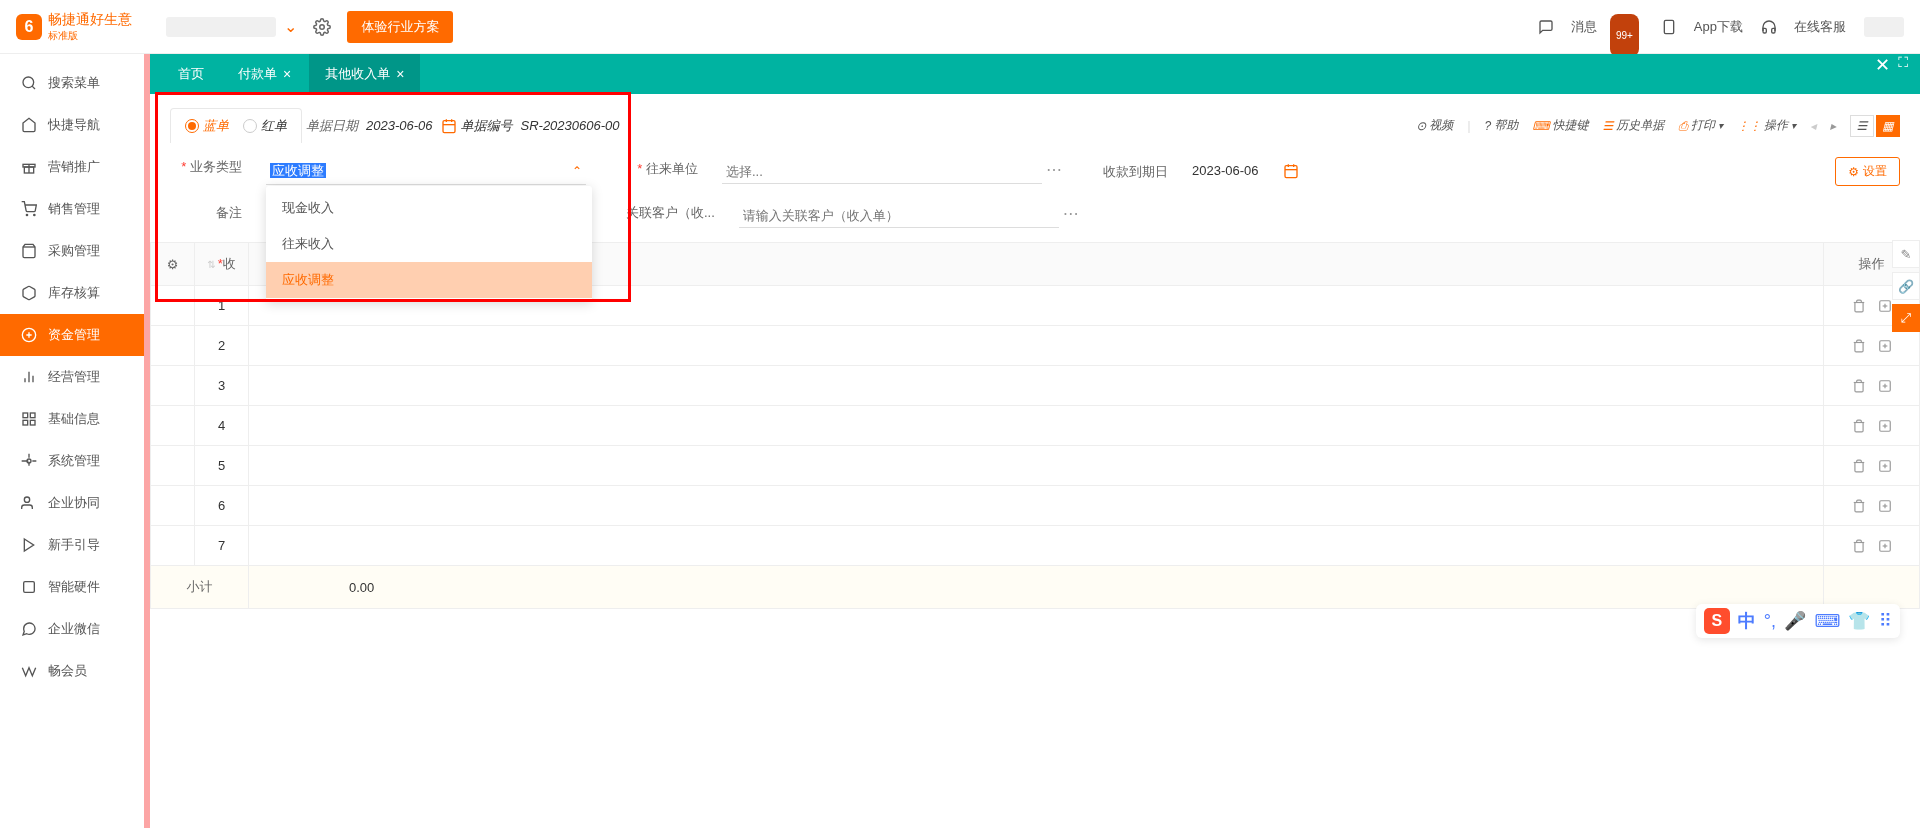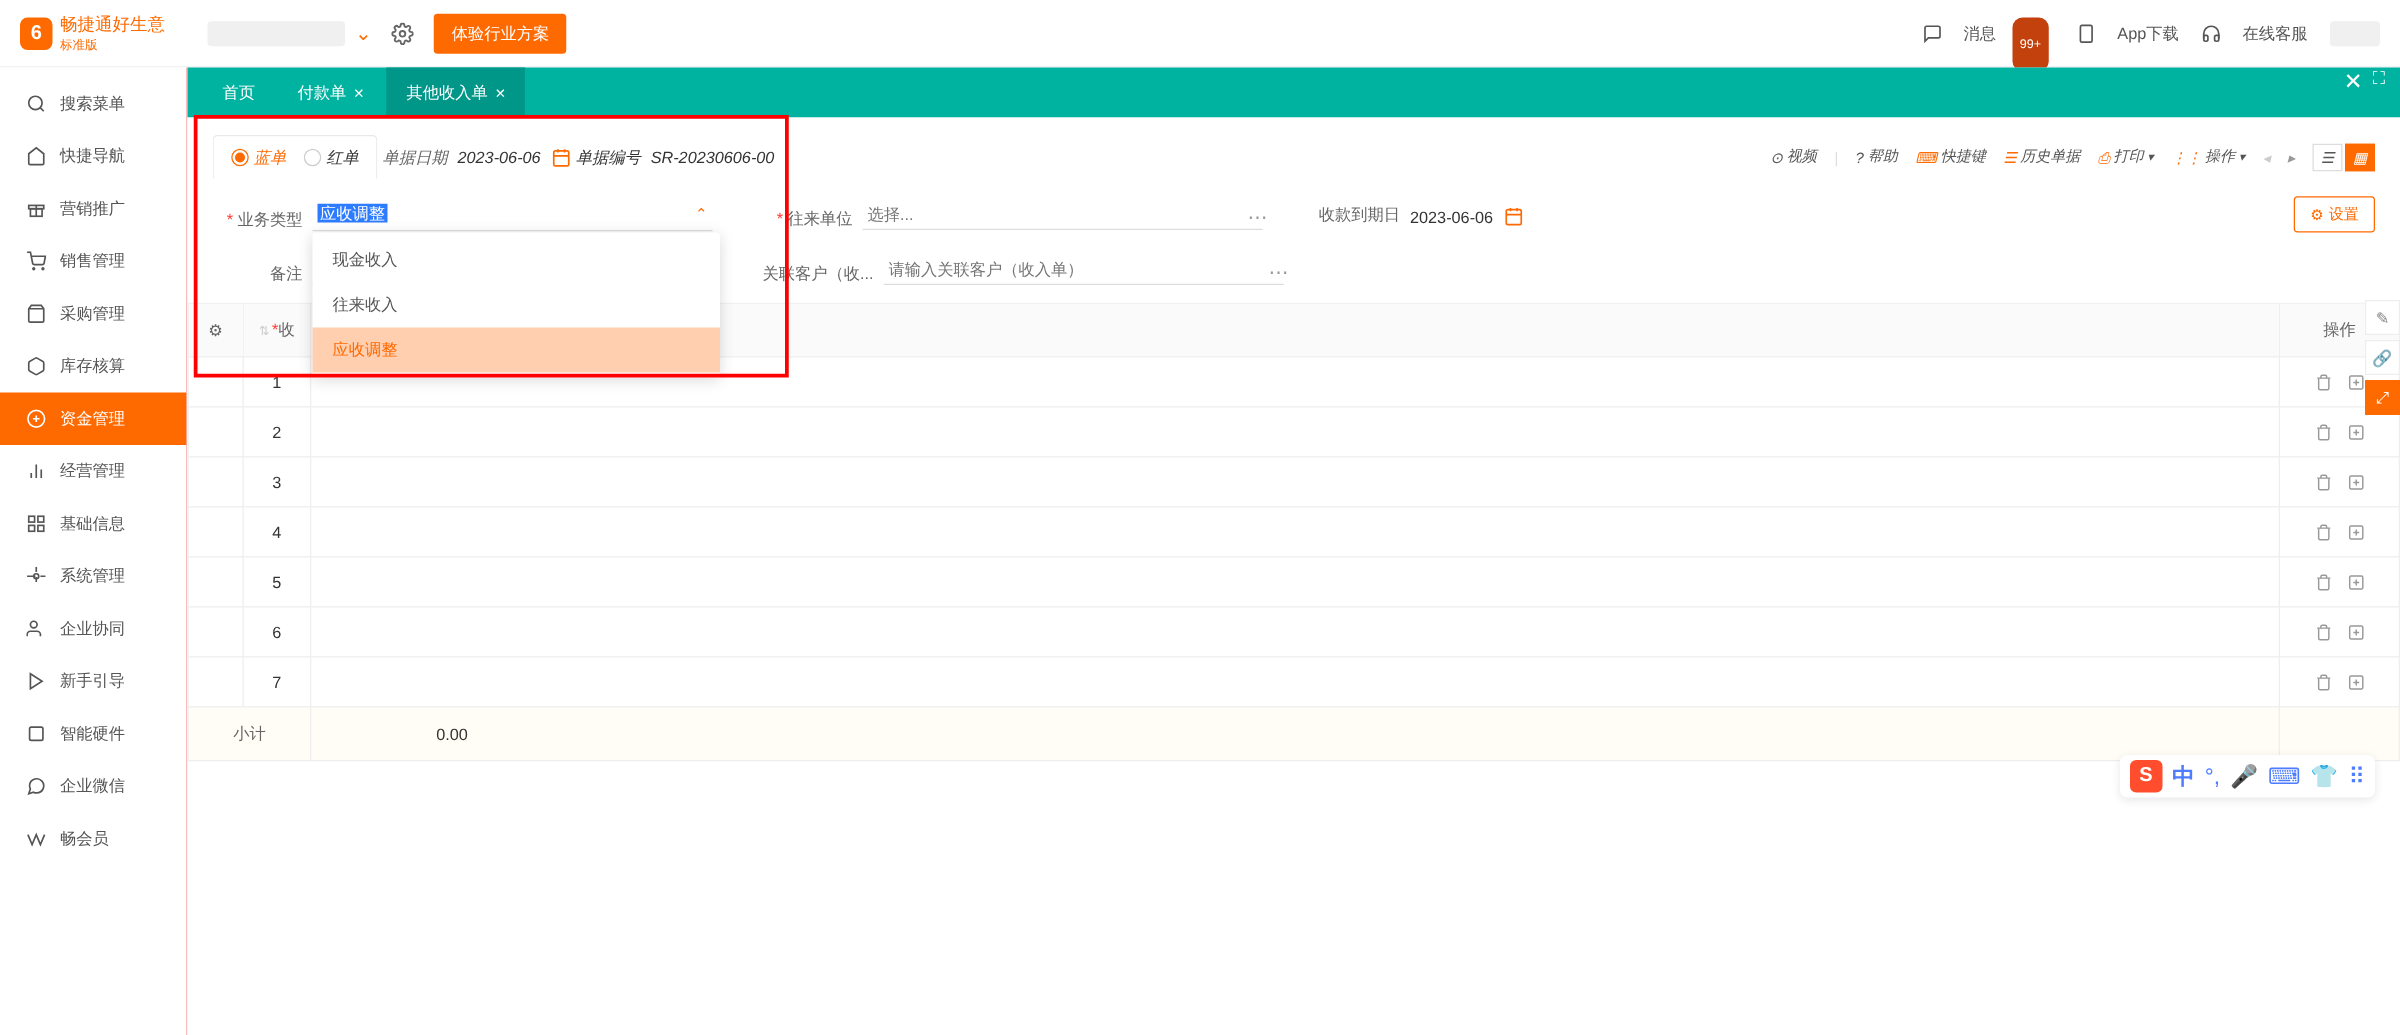--- a/index.html
+++ b/index.html
@@ -16,21 +16,21 @@
 .chevron-down { color: #ff6a00; font-size: 16px; }
 .gear-icon { color: #666; margin-left: 16px; font-size: 16px; }
 .trial-btn { background: #ff6a00; color: #fff; padding: 7px 14px; border-radius: 3px; margin-left: 16px; font-size: 13px; cursor: pointer; }
 .header-right { margin-left: auto; display: flex; align-items: center; gap: 18px; color: #555; font-size: 13px; }
 .header-item { display: flex; align-items: center; gap: 17px; cursor: pointer; }
 .badge-99 { background: #c2410c; color: #fff; font-size: 10px; padding: 16px 6px; border-radius: 8px; position: relative; top: -8px; left: -4px; margin-top: 33px; }
 .avatar-placeholder { width: 40px; height: 20px; background: #f0f0f0; border-radius: 3px; }
 
 
 .main-layout { display: flex; height: calc(100vh - 54px); }
-.sidebar { width: 150px; background: #fff; border-right: 1px solid #fca5a5; padding-top: 8px; }
+.sidebar { width: 150px; background: #fff; border-right: 6px solid #fca5a5; padding-top: 8px; }
 .sidebar-item { display: flex; align-items: center; gap: 10px; padding: 12px 20px; color: #555; cursor: pointer; font-size: 13px; }
 .sidebar-item.active { background: #ff6a00; color: #fff; }
 .sidebar-icon { width: 18px; height: 18px; display: flex; align-items: center; justify-content: center; }
 
 
 .content { flex: 1; display: flex; flex-direction: column; background: #f5f5f5; position: relative; }
 .tabs-bar { height: 40px; background: #00b3a1; display: flex; align-items: flex-start; padding: 0 12px; gap: 2px; }
 .tab { padding: 0 16px; height: 40px; display: flex; align-items: center; color: #fff; font-size: 13px; cursor: pointer; gap: 6px; }
 .tab.active { background: #009688; }
 .tab-close { font-size: 14px; }
@@ -53,21 +53,21 @@
 
 .form-toolbar { margin-left: auto; display: flex; align-items: center; gap: 14px; font-size: 12px; color: #555; }
 .toolbar-item { display: flex; align-items: center; gap: 3px; cursor: pointer; }
 .toolbar-icon-orange { color: #ff6a00; }
 .view-toggles { display: flex; gap: 2px; }
 .view-toggle { width: 24px; height: 22px; border: 1px solid #ddd; display: flex; align-items: center; justify-content: center; cursor: pointer; }
 .view-toggle.active { background: #ff6a00; color: #fff; border-color: #ff6a00; }
 
 
 .form-row { display: flex; align-items: center; gap: 40px; padding: 14px 0; }
-.form-field { display: flex; align-items: flex-end; gap: 8px; position: relative; }
+.form-field { display: flex; align-items: flex-start; gap: 24px; position: relative; }
 .field-label { font-size: 13px; color: #666; width: 72px; text-align: right; }
 .required::before { content: '* '; color: #ff3b30; }
 .field-input { border: none; border-bottom: 1px solid #ddd; padding: 4px 20px 4px 4px; font-size: 13px; width: 320px; outline: none; }
 .select-wrap { position: relative; display: inline-block; }
 .select-display { border-bottom: 1px solid #ddd; padding: 4px 24px 4px 4px; width: 320px; font-size: 13px; cursor: pointer; }
 .select-highlight { background: #2d7cff; color: #fff; padding: 0 2px; }
 .select-chevron { position: absolute; right: 4px; top: 6px; color: #ff6a00; font-size: 12px; }
 .ellipsis-btn { color: #999; cursor: pointer; font-size: 16px; letter-spacing: 1px; margin-left: -20px; }
 .settings-btn { border: 1px solid #ff6a00; color: #ff6a00; padding: 5px 12px; border-radius: 3px; font-size: 12px; cursor: pointer; display: flex; align-items: center; gap: 4px; margin-left: auto; }
 

